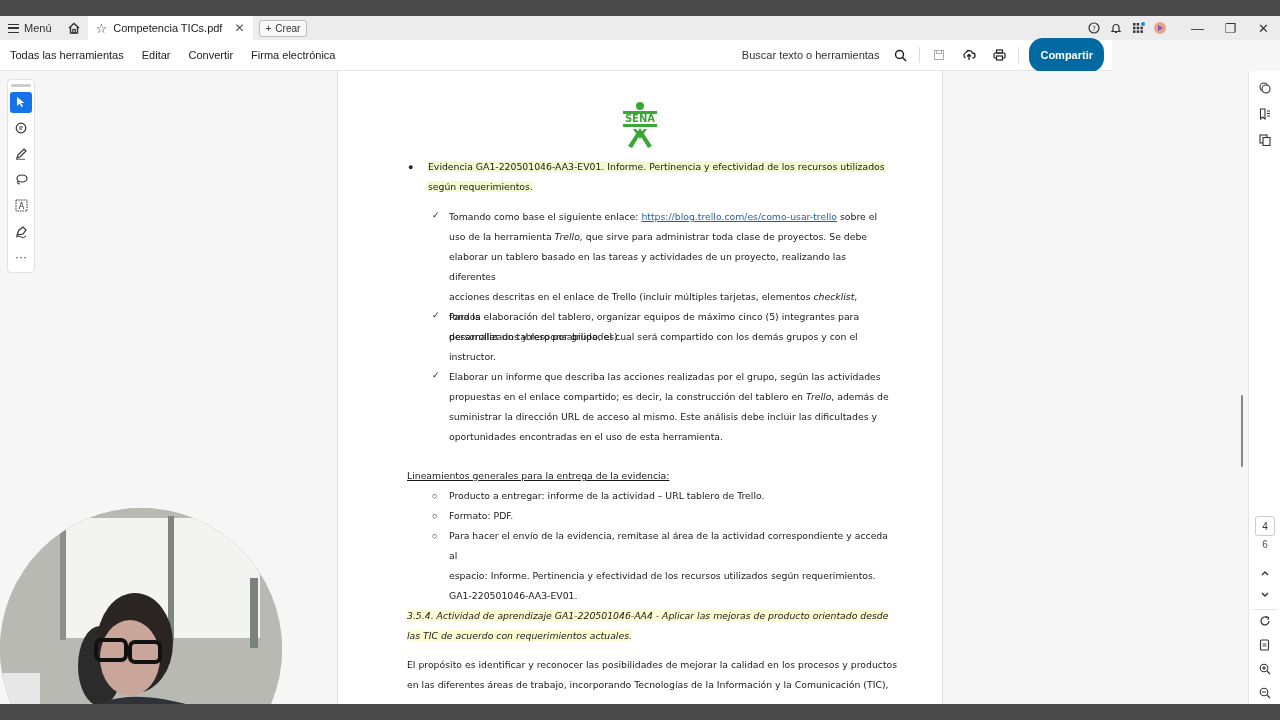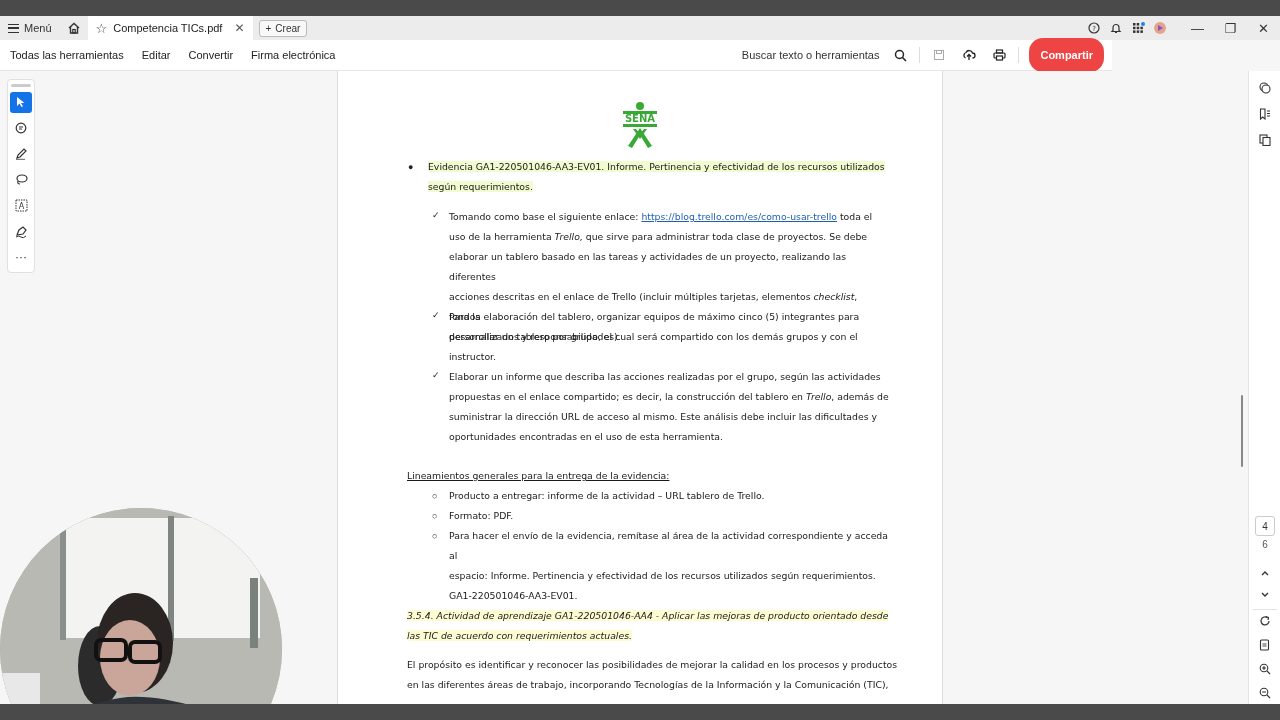--- a/index.html
+++ b/index.html
@@ -21,21 +21,21 @@
   .dot { position: absolute; right: 4px; top: 6px; width: 4px; height: 4px; border-radius: 50%; background: #2680eb; }
   .winbtn { width: 33px; height: 24px; display: flex; align-items: center; justify-content: center; font-size: 13px; color: #333; }
   .toolbar { position: absolute; left: 0; top: 40px; width: 1112px; height: 31px; background: #fff; border-bottom: 1px solid #e6e6e6; display: flex; align-items: center; font-size: 11px; }
   .tool-link { padding: 0 8px 0 10px; color: #222; }
   .tool-link:first-child { padding-left: 10px; }
   .tb-right { margin-left: auto; display: flex; align-items: center; gap: 4px; padding-right: 8px; }
   .search-label { font-size: 11px; color: #333; margin-right: 4px; }
   .tb-icon { width: 26px; height: 26px; display: flex; align-items: center; justify-content: center; font-size: 13px; color: #333; }
   .tb-icon.disabled { color: #aaa; }
   .sep { width: 1px; height: 16px; background: #ddd; margin: 0 2px; }
-  .share-btn { background: #ef4444; color: #fff; border-radius: 14px; height: 22px; padding: 17px 11px; font-size: 11px; font-weight: bold; display: flex; align-items: center; margin-left: 4px; }
+  .share-btn { background: #0369a1; color: #fff; border-radius: 14px; height: 22px; padding: 17px 11px; font-size: 11px; font-weight: bold; display: flex; align-items: center; margin-left: 4px; }
   .left-tools { position: absolute; left: 7px; top: 79px; width: 28px; height: 194px; background: #fff; border: 1px solid #e0e0e0; border-radius: 4px; display: flex; flex-direction: column; align-items: center; padding-top: 4px; }
   .grip { width: 20px; height: 3px; background: #ccc; border-radius: 2px; margin-bottom: 5px; }
   .lt { width: 22px; height: 22px; display: flex; align-items: center; justify-content: center; font-size: 12px; color: #333; margin-bottom: 4.6px; border-radius: 3px; }
   .lt.active { background: #1473e6; color: #fff; }
   .doc-area { position: absolute; left: 0; top: 71px; width: 1248px; height: 633px; background: #f6f6f6; }
   .page { position: absolute; left: 337px; top: 0; width: 606px; height: 640px; background: #fff; border-left: 1px solid #ddd; border-right: 1px solid #ddd; }
   .logo { position: absolute; left: 277px; top: 30px; width: 50px; height: 50px; }
   .pdf-text { position: absolute; font-family: "DejaVu Sans", sans-serif; font-size: 9.3px; color: #1a1a1a; line-height: 20px; }
   .hl { background: #f2fbd0; }
   .hl-y { background: #fdfbd2; }
@@ -165,21 +165,21 @@
     </svg>
 
     <span class="marker" style="left:70px;top:91px;">●</span>
     <div class="pdf-text bold" style="left:90px;top:86px;">
       <span class="hl">Evidencia GA1-220501046-AA3-EV01. Informe. Pertinencia y efectividad de los recursos utilizados</span><br>
       <span class="hl">según requerimientos.</span>
     </div>
 
     <span class="marker" style="left:94px;top:139px;">✓</span>
     <div class="pdf-text" style="left:111px;top:136px;width:440px;">
-      <span>Tomando como base el siguiente enlace: </span><span class="link">https://blog.trello.com/es/como-usar-trello</span><span> toda el</span><br>
+      <span>Tomando como base el siguiente enlace: </span><span class="link">https://blog.trello.com/es/como-usar-trello</span><span> sobre el</span><br>
       <span>uso de la herramienta </span><span class="it">Trello,</span><span> que sirve para administrar toda clase de proyectos. Se debe</span><br>
       <span>elaborar un tablero basado en las tareas y actividades de un proyecto, realizando las diferentes</span><br>
       <span>acciones descritas en el enlace de Trello (incluir múltiples tarjetas, elementos </span><span class="it">checklist</span><span>, fondos</span><br>
       <span>personalizados y responsabilidades).</span>
     </div>
 
     <span class="marker" style="left:94px;top:239px;">✓</span>
     <div class="pdf-text" style="left:111px;top:236px;width:440px;">
       <span>Para la elaboración del tablero, organizar equipos de máximo cinco (5) integrantes para</span><br>
       <span>desarrollar un tablero por grupo, el cual será compartido con los demás grupos y con el</span><br>

